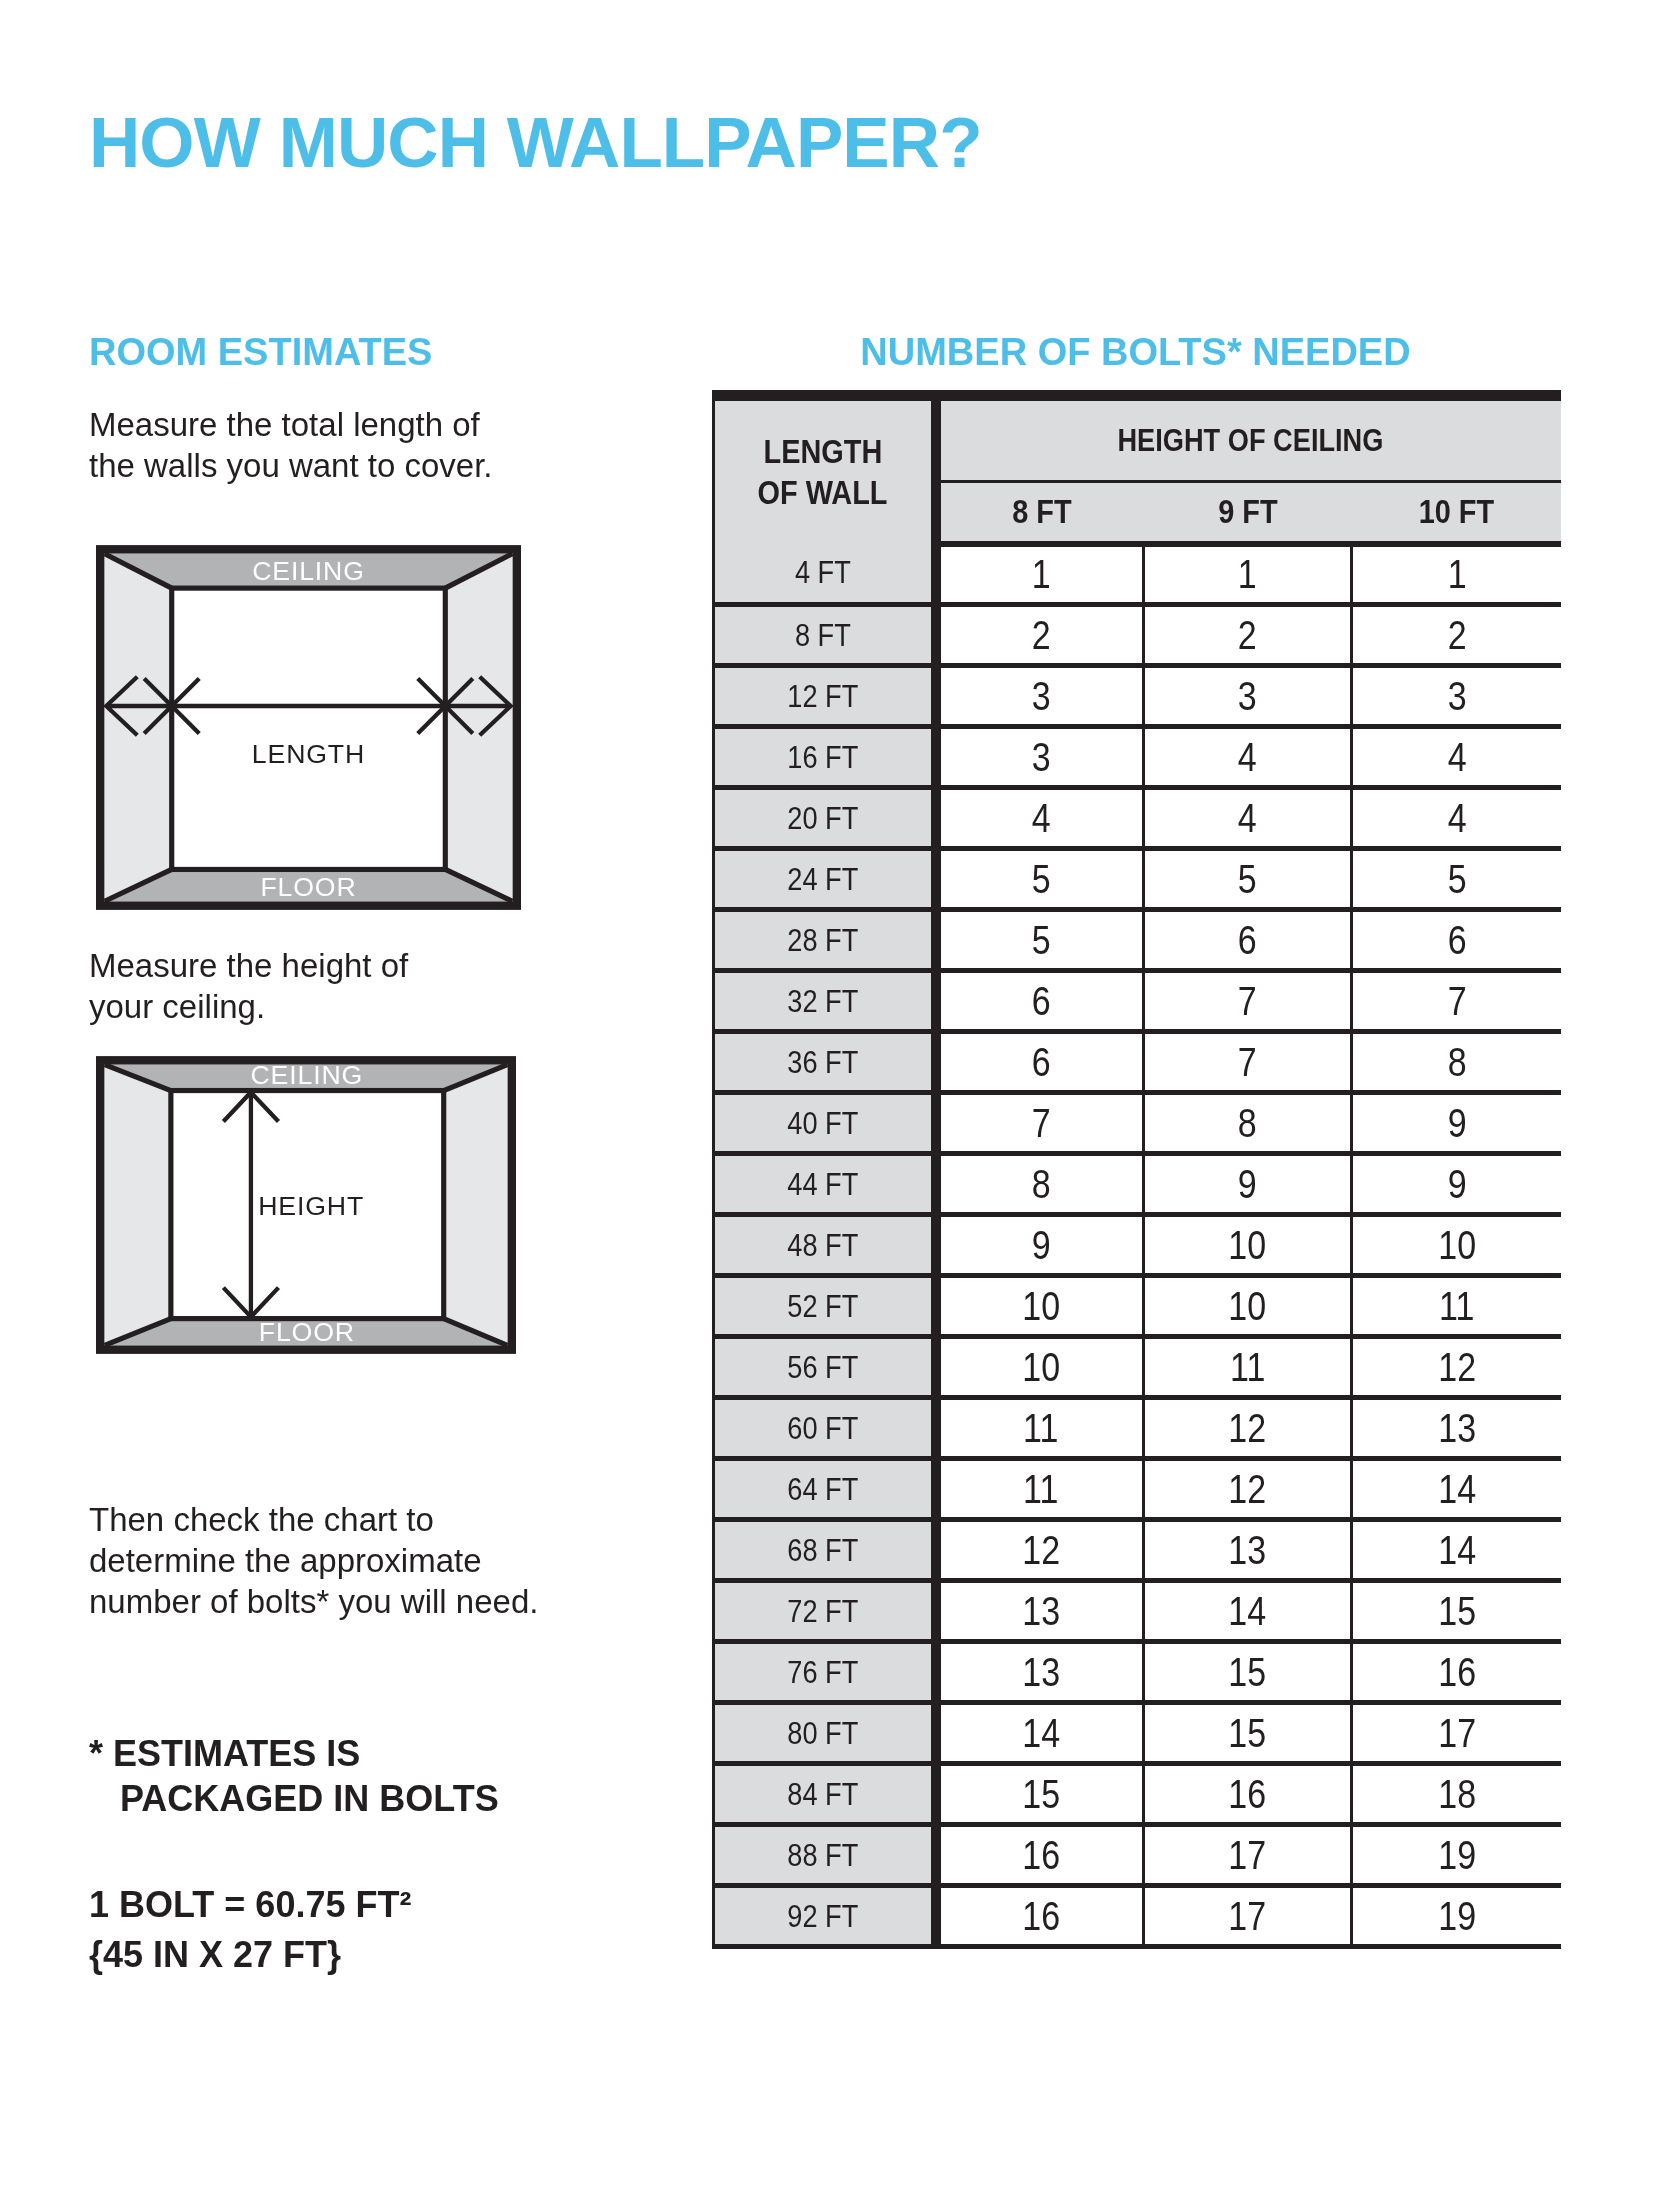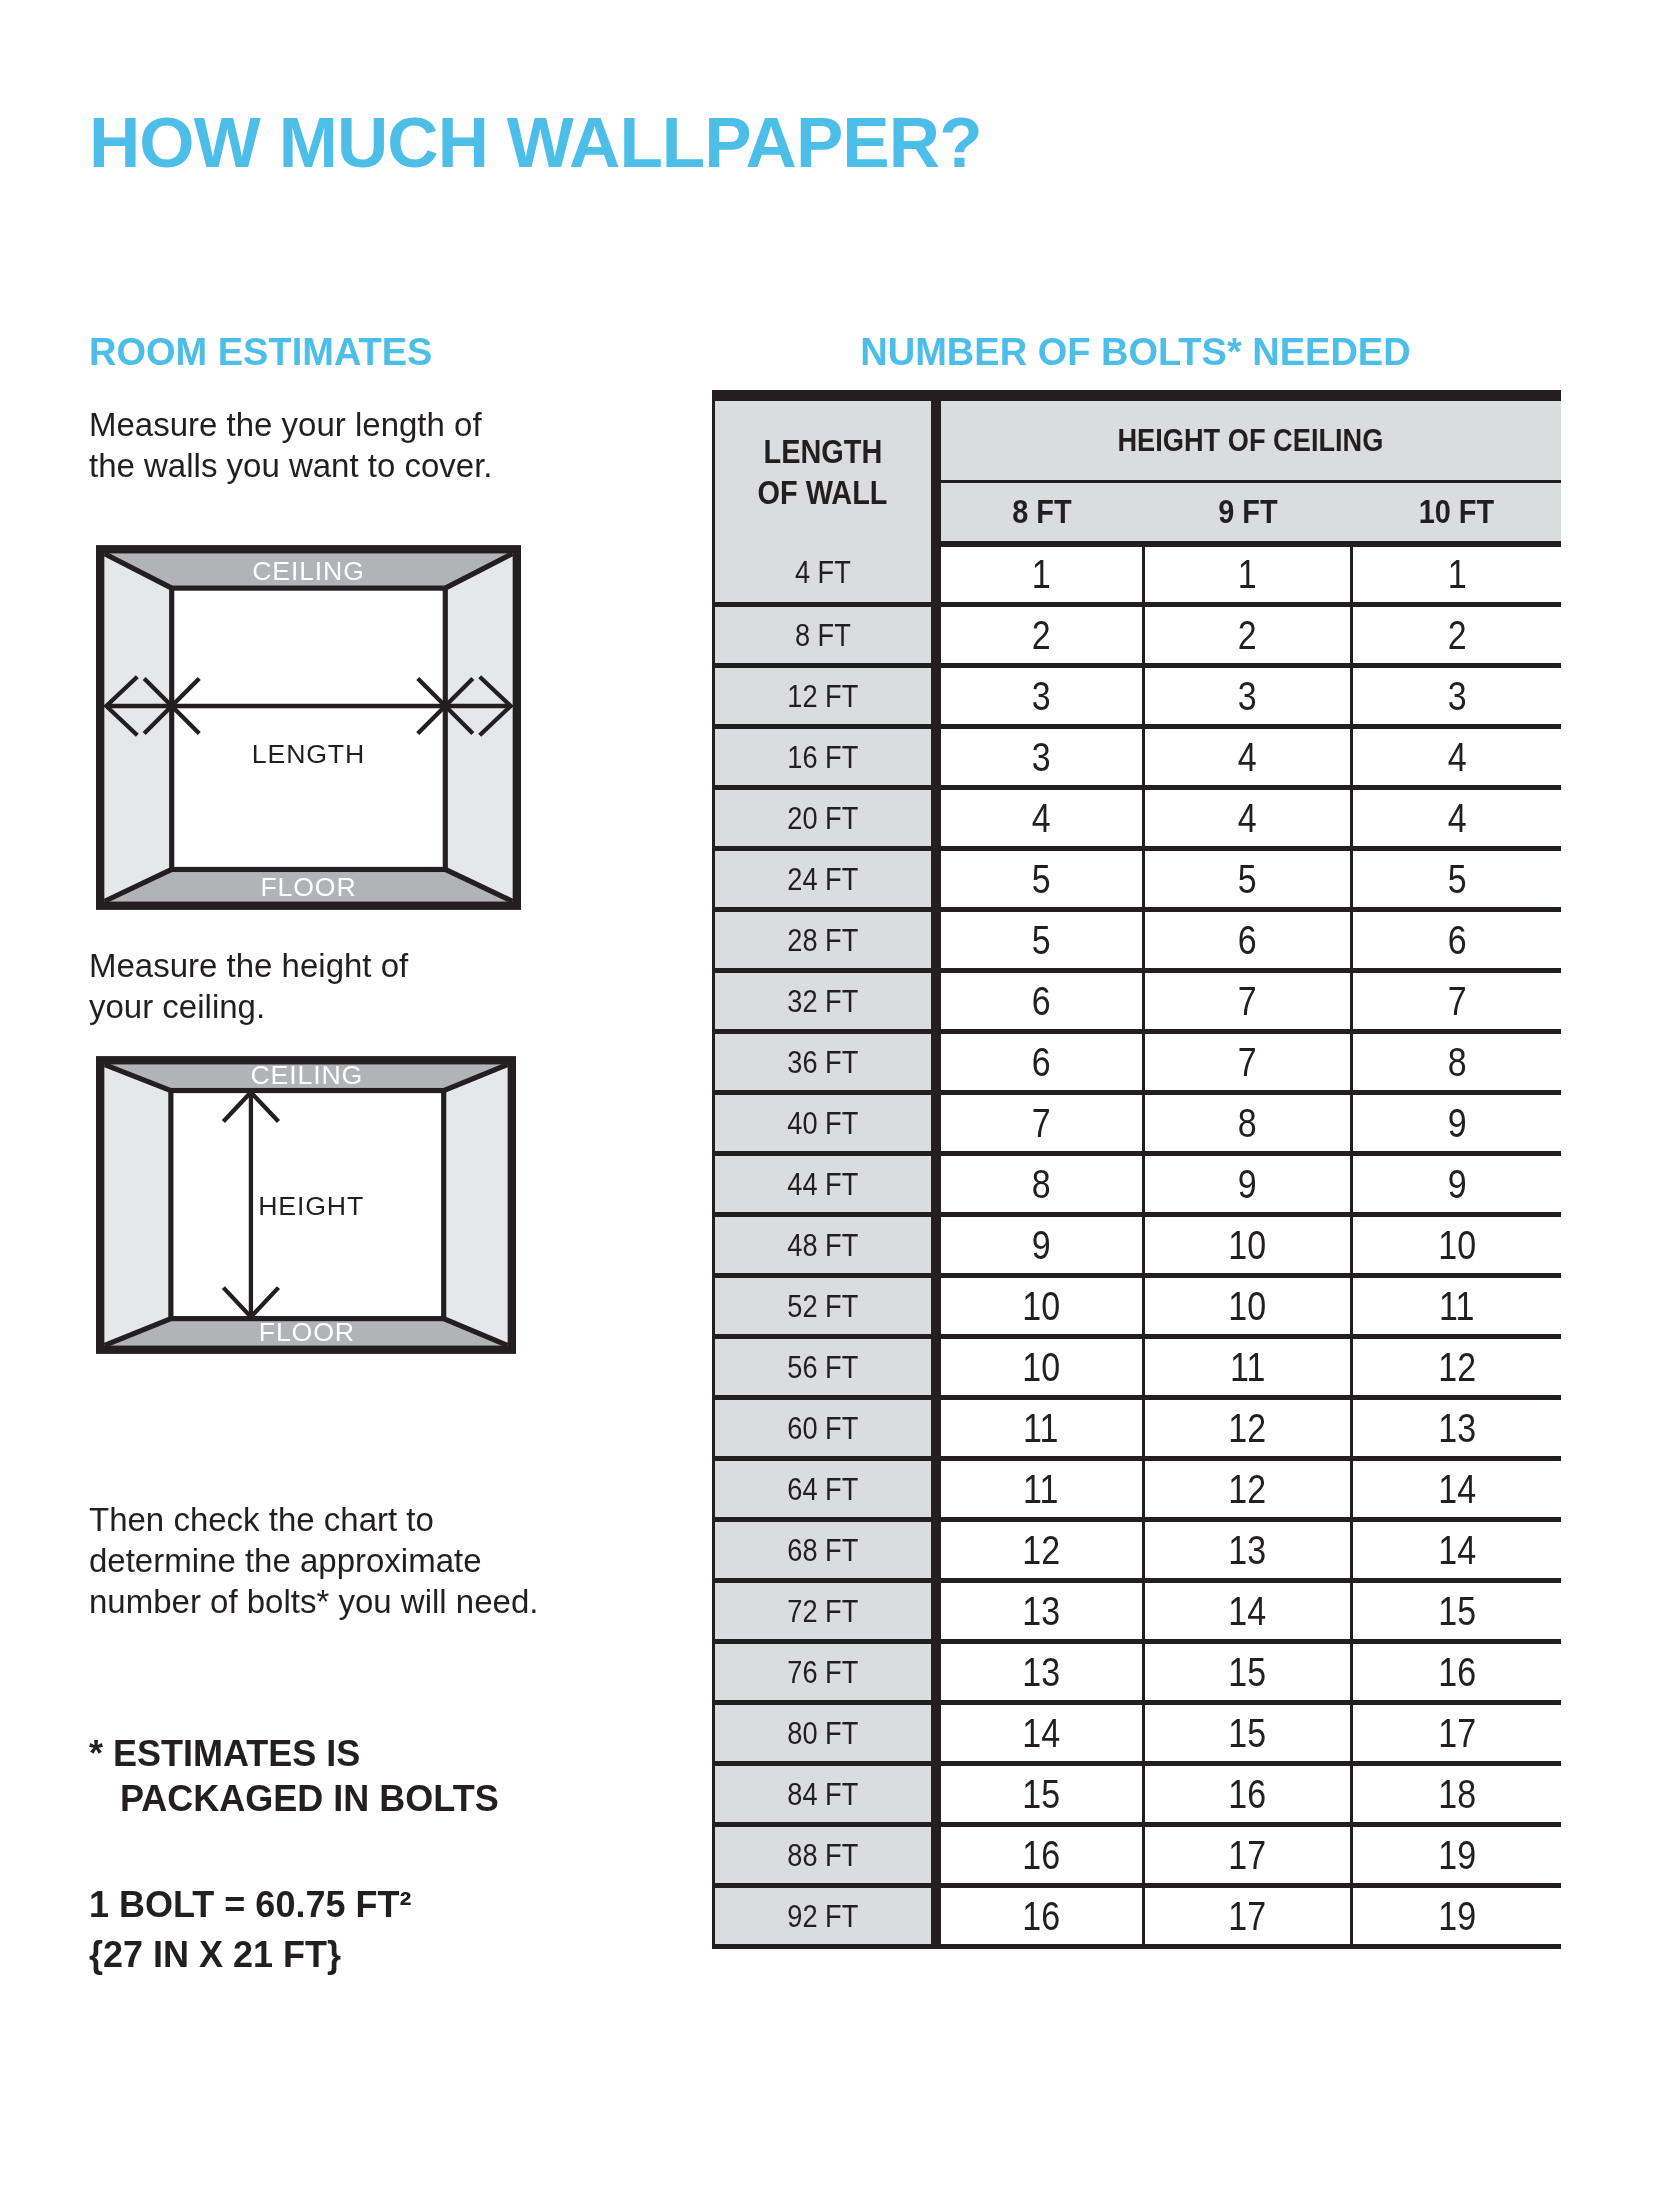--- a/index.html
+++ b/index.html
@@ -87,21 +87,21 @@
 <body>
 
 <div class="page">
 
   <div class="title">HOW MUCH WALLPAPER?</div>
 
   <div class="section-head right-head">NUMBER OF BOLTS* NEEDED</div>
   <div class="section-head left-head">ROOM ESTIMATES</div>
 
   <div class="body-text step1">
-    <div>Measure the your length of</div>
+    <div>Measure the total length of</div>
     <div>the walls you want to cover.</div>
   </div>
 
   <svg class="diagram diagram1" width="425" height="365" viewBox="0 0 494 424">
     <rect x="5" y="5" width="484" height="414" fill="#ffffff" stroke="#231f20" stroke-width="10"></rect>
     <polygon points="10,10 88,50 88,377 10,414" fill="#e6e7e8"></polygon>
     <polygon points="484,10 406,50 406,377 484,414" fill="#e6e7e8"></polygon>
     <polygon points="10,10 484,10 406,50 88,50" fill="#b2b3b5"></polygon>
     <polygon points="10,414 484,414 406,377 88,377" fill="#b2b3b5"></polygon>
     <g stroke="#231f20" stroke-width="6">
@@ -159,21 +159,21 @@
     <div>number of bolts* you will need.</div>
   </div>
 
   <div class="footnote">
     <div>* ESTIMATES IS</div>
     <div class="indent">PACKAGED IN BOLTS</div>
   </div>
 
   <div class="boltsize">
     <div>1 BOLT = 60.75 FT²</div>
-    <div>{27 IN X 21 FT}</div>
+    <div>{45 IN X 27 FT}</div>
   </div>
 
   <div class="bolt-table-wrap">
     <table class="bolt">
       <colgroup>
         <col style="width:222px">
           <col style="width:208px">
           <col style="width:208px">
           <col style="width:209px">
       </colgroup>

